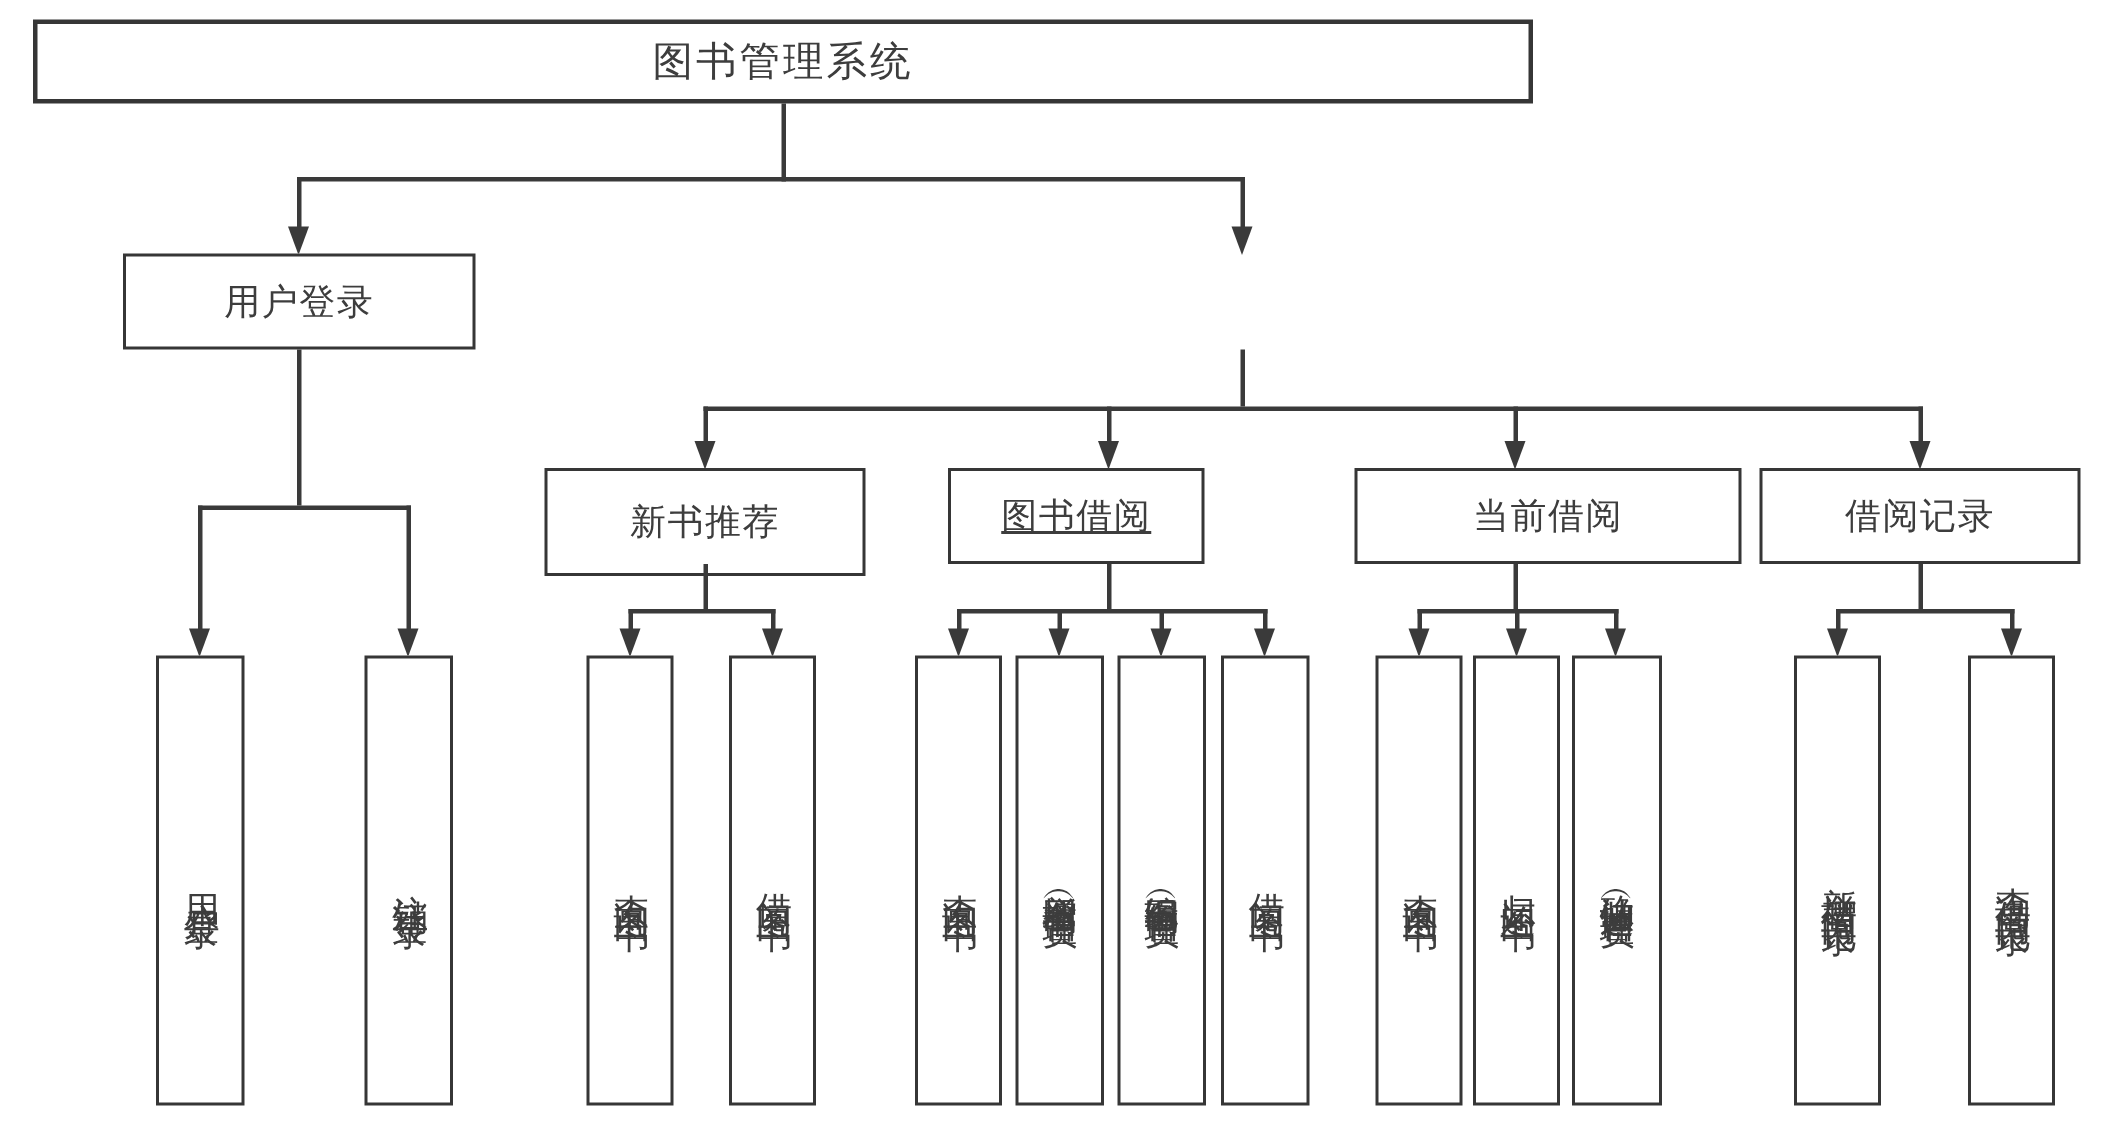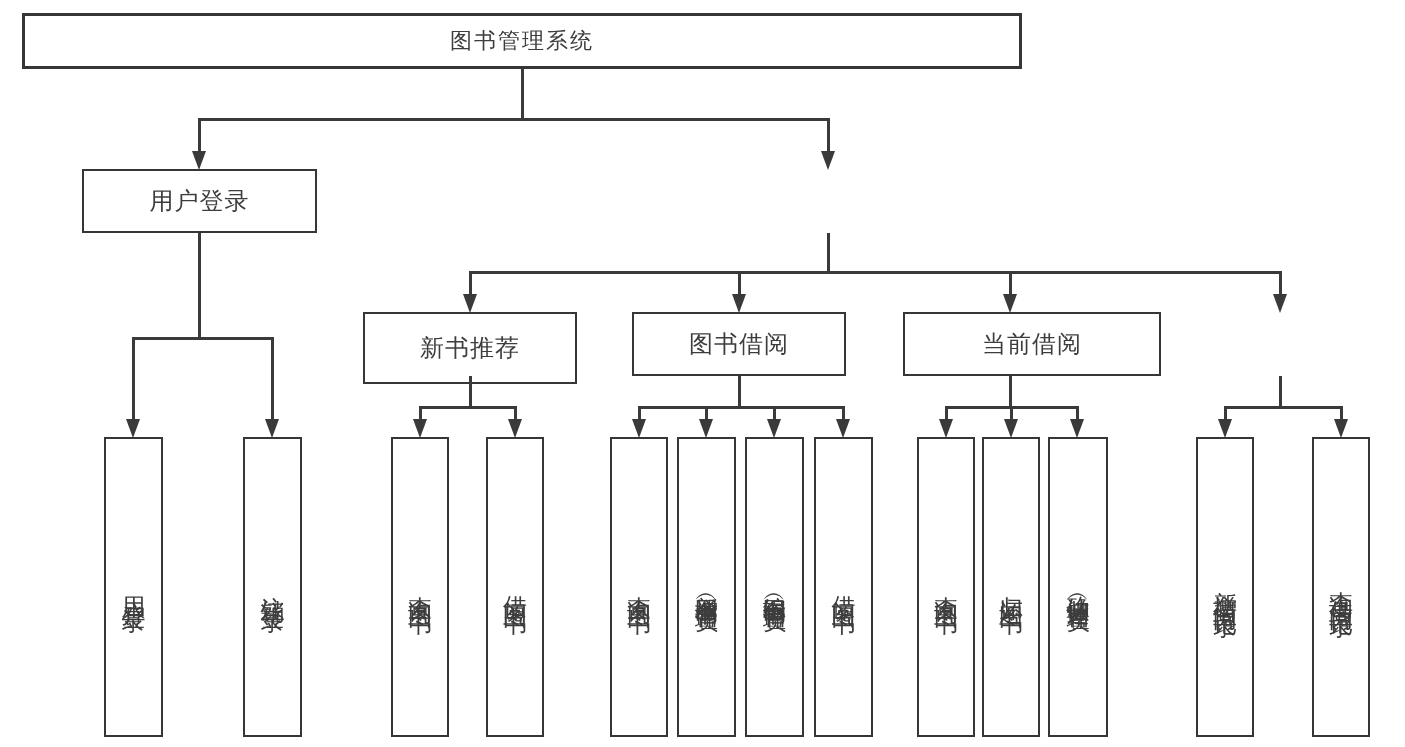--- a/index.html
+++ b/index.html
@@ -16,21 +16,21 @@
     box-sizing: border-box;
     background: #ffffff;
     border: 2.5px solid #363636;
     color: #3d3d3d;
     display: flex;
     align-items: center;
     justify-content: center;
     text-align: center;
   }
   .hbox { font-size: 24px; letter-spacing: 1px; }
-  .rootbox { font-size: 22px; border-width: 3px; letter-spacing: 2px; }
+  .rootbox { font-size: 27px; border-width: 3px; letter-spacing: 2px; }
   .vbox {
     writing-mode: vertical-rl;
     text-orientation: mixed;
     font-size: 24px;
     letter-spacing: 5px;
     line-height: 1;
   }
   .vbox.long { letter-spacing: 2px; font-size: 23px; }
   .line { position: absolute; background: #3a3a3a; }
   .arrow {
@@ -77,22 +77,23 @@
   <div class="line" style="left:468.5px; top:271px; width:3px; height:27px;"></div>
   <div class="line" style="left:737.5px; top:271px; width:3px; height:27px;"></div>
   <div class="line" style="left:1008.5px; top:271px; width:3px; height:27px;"></div>
   <div class="line" style="left:1278.5px; top:271px; width:3px; height:27px;"></div>
   <div class="arrow" style="left:462.5px; top:294px;"></div>
   <div class="arrow" style="left:731.5px; top:294px;"></div>
   <div class="arrow" style="left:1002.5px; top:294px;"></div>
   <div class="arrow" style="left:1272.5px; top:294px;"></div>
 
   <div class="box hbox" style="left:363px; top:312px; width:214px; height:72px;">新书推荐</div>
-  <div class="box hbox" style="left:632px; top:312px; width:214px; height:64px;">图书借阅</div>
+  <div class="box hbox" style="left:632px; top:312px; width:171px; height:64px;text-decoration:underline;">图书借阅</div>
   <div class="box hbox" style="left:903px; top:312px; width:258px; height:64px;">当前借阅</div>
+  <div class="box hbox" style="left:1173px; top:312px; width:214px; height:64px;">借阅记录</div>
 
   <div class="line" style="left:468.5px; top:376px; width:3px; height:30px;"></div>
   <div class="line" style="left:418.5px; top:406px; width:98px; height:3px;"></div>
   <div class="line" style="left:418.5px; top:406px; width:3px; height:17px;"></div>
   <div class="line" style="left:513.5px; top:406px; width:3px; height:17px;"></div>
   <div class="arrow" style="left:412.5px; top:419px;"></div>
   <div class="arrow" style="left:507.5px; top:419px;"></div>
 
   <div class="line" style="left:737.5px; top:376px; width:3px; height:30px;"></div>
   <div class="line" style="left:637.5px; top:406px; width:207px; height:3px;"></div>

